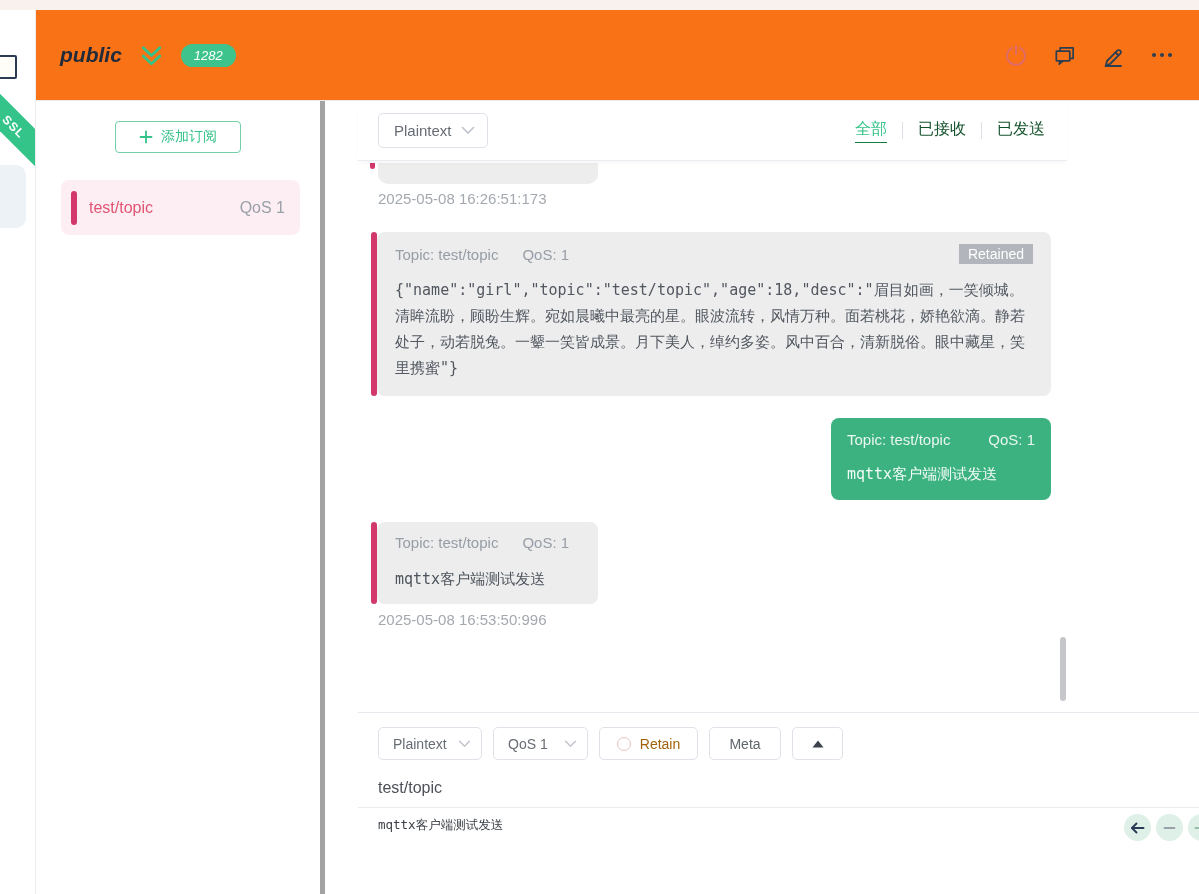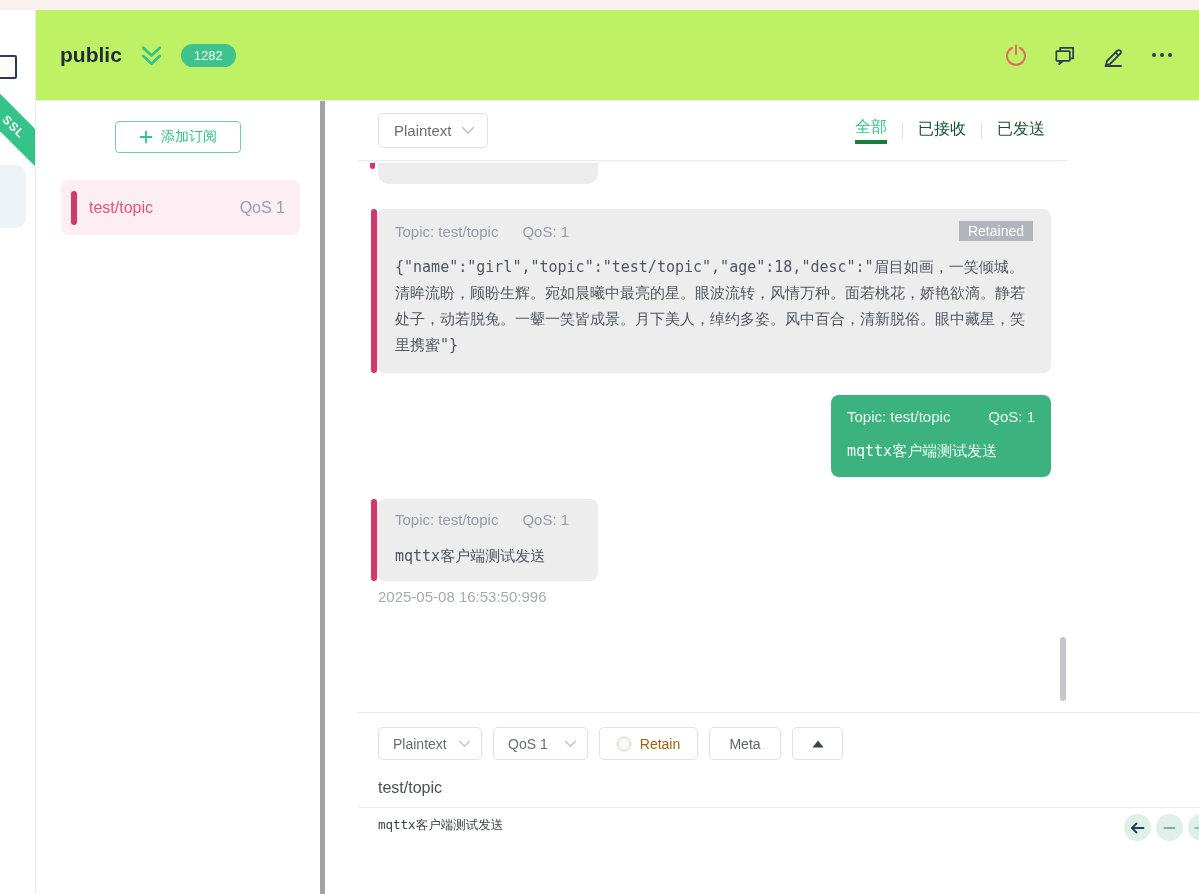--- a/index.html
+++ b/index.html
@@ -17,22 +17,22 @@
   .ssl-ribbon { position:absolute; left:-34px; top:103px; width:96px; height:27px;
                 background:#34c388; transform:rotate(45deg);
                 display:flex; align-items:center; justify-content:center;
                 color:#fff; font-weight:bold; font-size:12px; letter-spacing:1px;
                 clip-path:polygon(0 0,100% 0,calc(100% - 10px) 50%,100% 100%,0 100%); }
   .conn-item { position:absolute; left:-18px; top:155px; width:44px; height:63px;
                border-radius:10px; background:#edf2f7; }
 
   
   .header { position:absolute; left:36px; top:10px; width:1163px; height:91px;
-            background:#bef264; border-bottom:1px solid #e9e9e9;
-            display:flex; align-items:center; padding:0 24px; }
+            background:#f97316; border-bottom:1px solid #e9e9e9;
+            display:flex; align-items:center; padding:0 24px;font-style:italic; }
   .conn-title { font-size:21px; font-weight:700; color:#1f2a3a; }
   .dbl-chevron { margin-left:16px; display:flex; }
   .count-badge { margin-left:16px; background:#3ec38d; color:#fff; font-size:13px;
                  padding:4px 13px; border-radius:13px; }
   .header-actions { margin-left:auto; display:flex; align-items:center; gap:24px; }
   .hicon { display:flex; cursor:pointer; }
 
   
   .sub-panel { position:absolute; left:36px; top:101px; width:289px; height:793px;
                background:#fff; border-right:5px solid #a3a3a3; }
@@ -51,21 +51,21 @@
 
   .msg-toolbar { position:relative; z-index:2; height:60px; background:#fff;
                  border-bottom:1px solid #e9ecf0; box-shadow:0 3px 5px -2px rgba(0,0,0,.05);
                  display:flex; align-items:center; padding:0 22px 0 20px; }
   .select { border:1px solid #dfe2e8; border-radius:5px; background:#fff;
             display:flex; align-items:center; justify-content:space-between;
             color:#676c74; cursor:pointer; }
   .select.top { width:110px; height:35px; padding:0 12px 0 15px; font-size:15px; }
   .filters { margin-left:auto; display:flex; align-items:center; font-size:16px; }
   .filter { cursor:pointer; color:#14532d; padding-bottom:2px; }
-  .filter.active { color:#34c388; border-bottom:4px solid #15803d; }
+  .filter.active { color:#34c388; border-bottom:1px solid #15803d; }
   .fdiv { width:1px; height:17px; background:#dcdfe6; margin:0 15px; }
 
   
   .msg-list { position:relative; height:551px; overflow:hidden; font-size:15px; }
   .ts { color:#a4a9b0; font-size:15px; }
   .mono { font-family:"DejaVu Sans Mono","Liberation Mono",monospace; }
 
   .msg-partial { position:relative; margin:2px 0 0 20px; width:220px; height:21px;
                  background:#ededed; border-radius:0 0 10px 10px; }
   .msg-partial::before { content:""; position:absolute; left:-8px; top:0; width:5px; height:6px;
@@ -206,20 +206,21 @@
         <span class="filter active">全部</span>
         <span class="fdiv"></span>
         <span class="filter">已接收</span>
         <span class="fdiv"></span>
         <span class="filter">已发送</span>
       </div>
     </div>
 
     <div class="msg-list">
       <div class="msg-partial"></div>
+      <div class="ts ts1">2025-05-08 16:26:51:173</div>
 
       <div class="recv-row">
         <span class="recv-bar"></span>
         <div class="recv-card retained-card">
           <div class="card-meta">
             <span>Topic: test/topic</span>
             <span class="qos">QoS: 1</span>
             <span class="retain-badge">Retained</span>
           </div>
           <div class="recv-payload mono">{"name":"girl","topic":"test/topic","age":18,"desc":"眉目如画，一笑倾城。清眸流盼，顾盼生辉。宛如晨曦中最亮的星。眼波流转，风情万种。面若桃花，娇艳欲滴。静若处子，动若脱兔。一颦一笑皆成景。月下美人，绰约多姿。风中百合，清新脱俗。眼中藏星，笑里携蜜"}</div>

